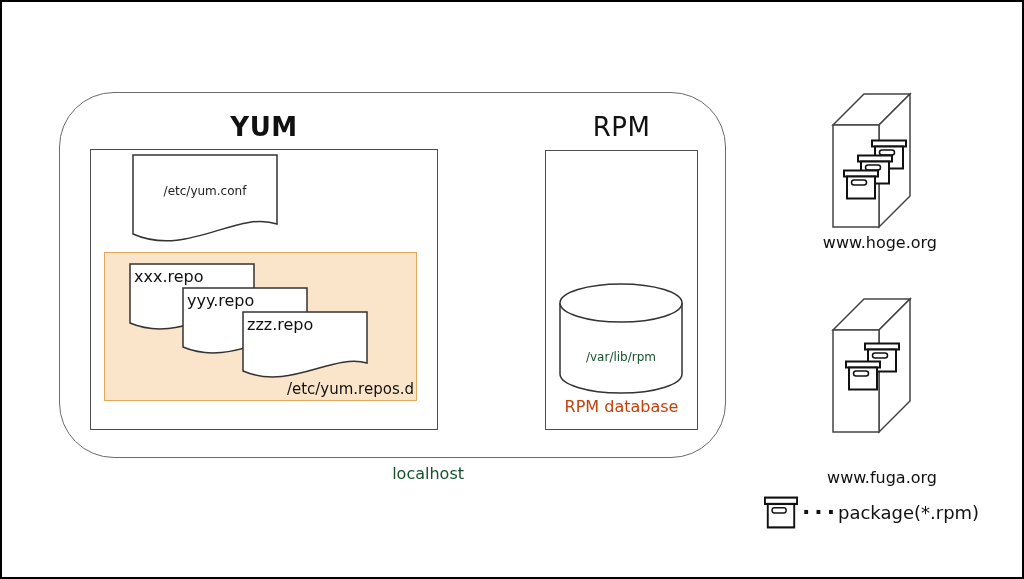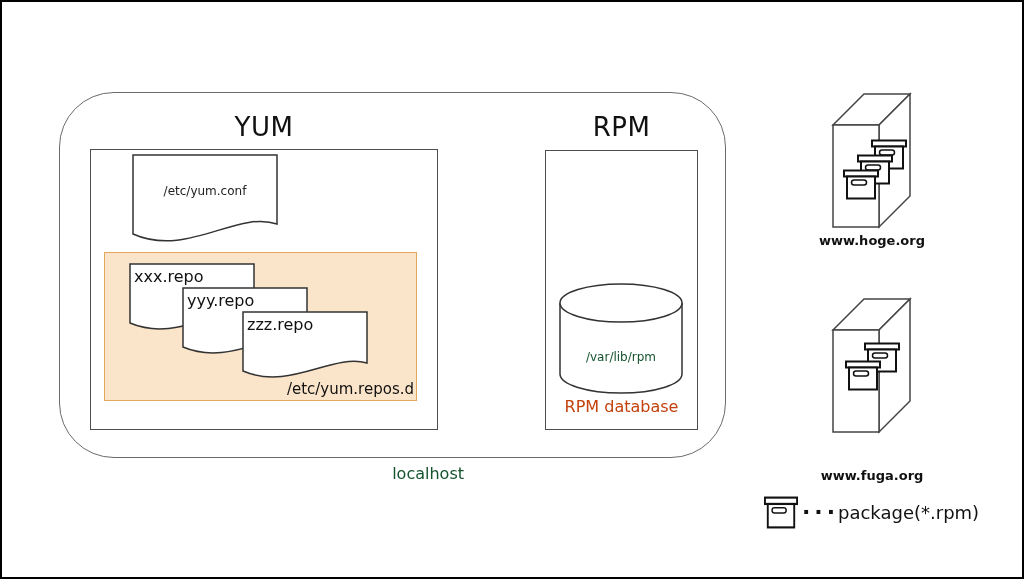--- a/index.html
+++ b/index.html
@@ -20,42 +20,42 @@
     box-sizing:border-box;
   }
   .section-box{
     border:1.5px solid #4d4d4d;box-sizing:border-box;background:#fff;
   }
   .yum-box{left:88px;top:147px;width:348px;height:281px;}
   .rpm-box{left:543px;top:148px;width:153px;height:280px;}
   .section-title{
     font-size:26px;letter-spacing:0.5px;text-align:center;color:#111;
   }
-  .yum-title{left:88px;top:110px;width:348px;}
+  .yum-title{left:88px;top:110px;width:348px;font-weight:bold;}
   .rpm-title{left:543px;top:110px;width:153px;}
   .localhost-label{
     left:262px;top:462px;width:200px;text-align:right;font-size:16px;color:#14532d;
   }
   .highlight{
     left:102px;top:250px;width:313px;height:149px;
     background:#FBE5CA;border:1px solid #E2A85B;box-sizing:border-box;
   }
   .doc{overflow:visible;}
   .doc-label-center{
     text-align:center;font-size:12px;color:#222;white-space:nowrap;
   }
   .repo-label{
     font-size:16px;color:#111;white-space:nowrap;
   }
   .repos-dir-label{
     left:240px;top:378px;width:172px;text-align:right;font-size:15px;color:#111;white-space:nowrap;
   }
   .varlib-label{left:557px;top:348px;width:124px;text-align:center;font-size:12px;color:#14532d;}
   .rpmdb-label{left:543px;top:395px;width:153px;text-align:center;font-size:16px;color:#c2410c;}
-  .site-label{width:130px;text-align:center;font-size:13px;color:#111;font-weight:bold;}
+  .site-label{width:130px;text-align:right;font-size:16px;color:#111;}
   .legend-dots{left:800px;top:497px;font-size:22px;font-weight:bold;letter-spacing:4px;color:#111;}
   .legend-label{left:836px;top:500px;font-size:18px;color:#111;white-space:nowrap;}
 </style>
 </head>
 <body>
 
 <div class="canvas">
 
   <svg width="0" height="0" style="position:absolute">
     <defs>

